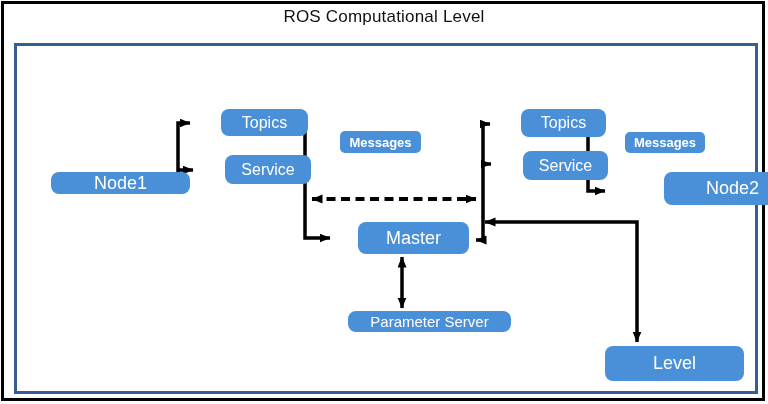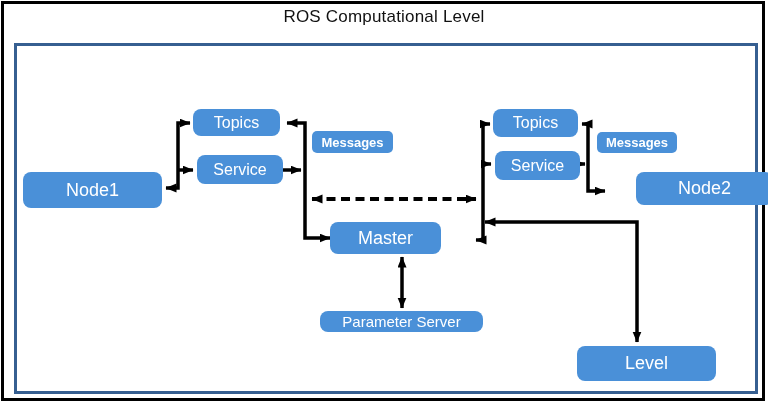--- a/index.html
+++ b/index.html
@@ -15,27 +15,27 @@
     position:absolute;left:14px;top:43px;width:744px;height:351px;
     border:3px solid var(--frame-border,#365f91);box-sizing:border-box;
   }
   .diagram-title{
     position:absolute;left:0;top:7px;width:768px;text-align:center;
     font-size:17px;color:#111;letter-spacing:0.2px;
   }
   .node{
     position:absolute;background:var(--node-fill,#4a90d8);
     color:var(--node-text,#fff);display:flex;align-items:center;justify-content:center;
-    border-radius:8px;box-sizing:border-box;
+    border-radius:8px;box-sizing:border-box;margin-left:28px;
   }
   .lbl-big{font-size:18px;}
   .lbl-mid{font-size:16px;}
   .lbl-small{font-size:13px;font-weight:bold;}
   .lbl-param{font-size:15px;}
-  .n-node1{left:23px;top:172px;width:139px;height:36px;}
+  .n-node1{left:23px;top:172px;width:139px;height:22px;}
   .n-topics-l{left:193px;top:109px;width:87px;height:27px;}
   .n-service-l{left:197px;top:155px;width:86px;height:29px;}
   .n-messages-l{left:312px;top:131px;width:81px;height:22px;border-radius:5px;}
   .n-topics-r{left:493px;top:109px;width:85px;height:28px;}
   .n-service-r{left:495px;top:151px;width:85px;height:29px;}
   .n-messages-r{left:597px;top:132px;width:80px;height:21px;border-radius:5px;}
   .n-node2{left:636px;top:172px;width:137px;height:33px;}
   .n-master{left:330px;top:222px;width:111px;height:32px;}
   .n-param{left:320px;top:311px;width:163px;height:21px;}
   .n-bags{left:577px;top:346px;width:139px;height:35px;}

